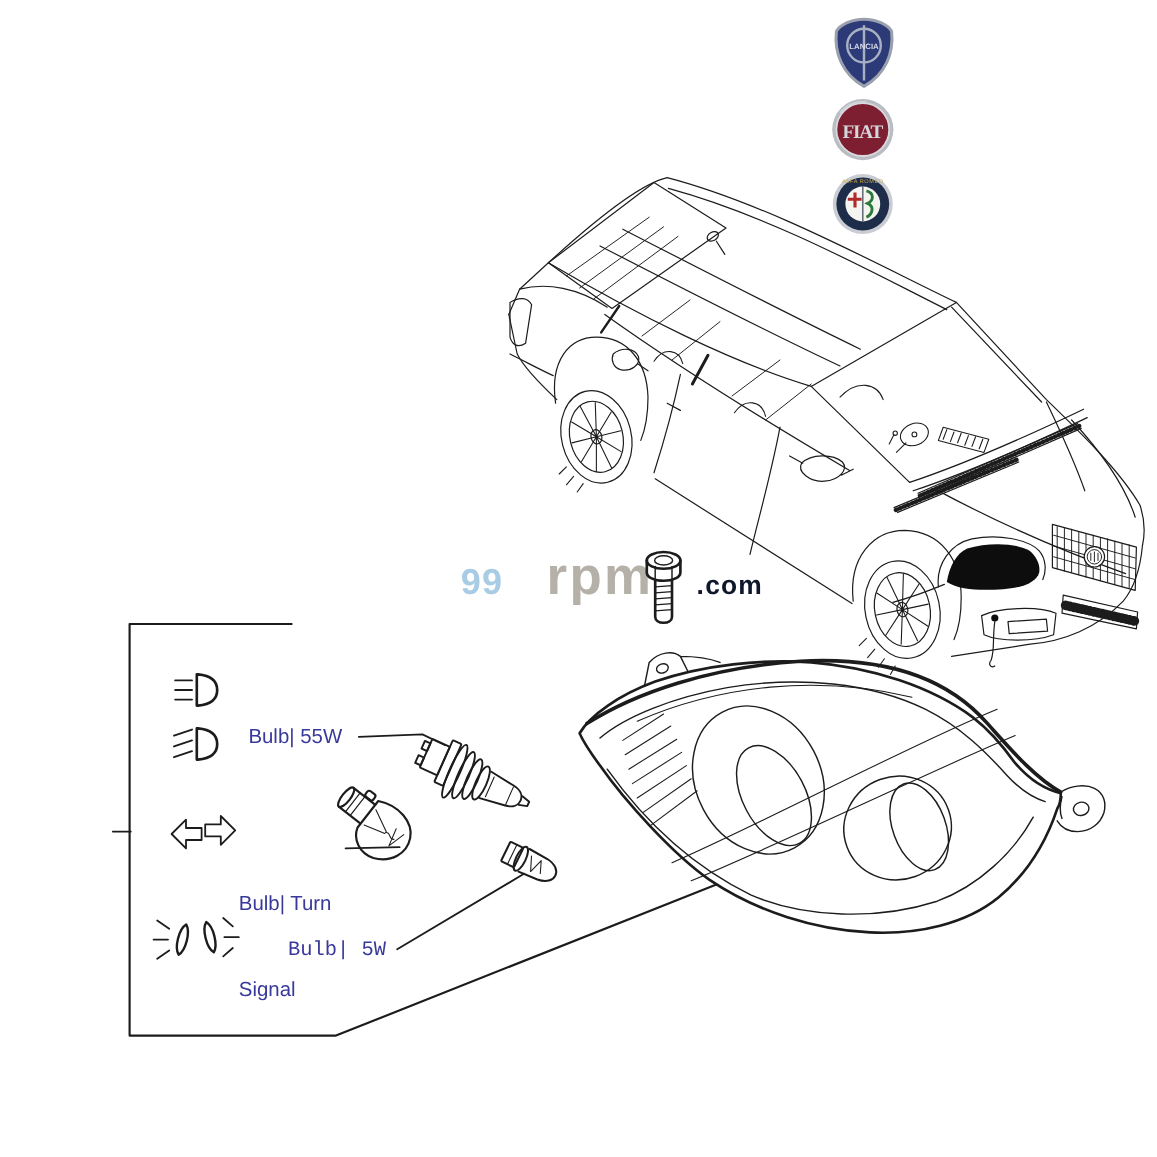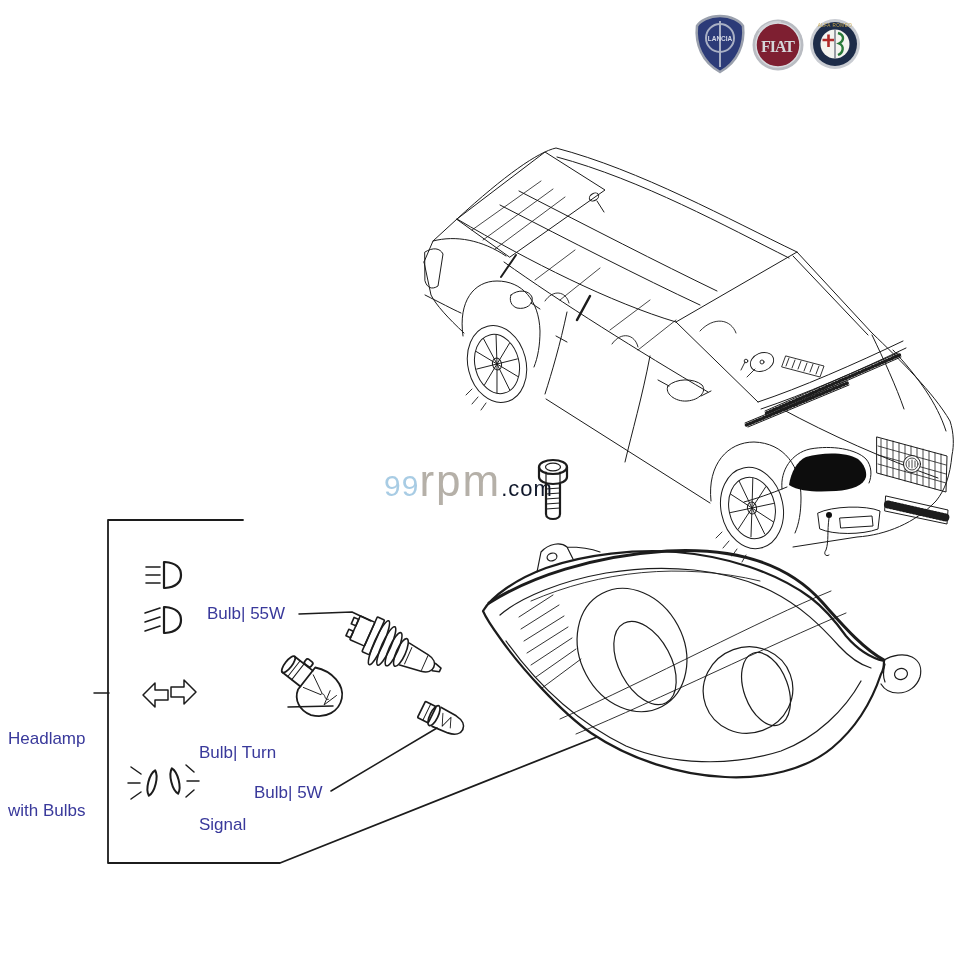--- a/index.html
+++ b/index.html
@@ -1,24 +1,24 @@
 <!DOCTYPE html>
 <html><head>
 <meta charset="utf-8">
 <style>
   html,body{margin:0;padding:0;background:#fff;}
   .canvas{position:relative;width:964px;height:964px;background:#fff;overflow:hidden;
           font-family:"Liberation Sans",sans-serif;}
   .diagram-svg{position:absolute;left:0;top:0;z-index:3;}
   
-  .brandbar{position:absolute;left:692px;top:13px;display:flex;align-items:flex-end;gap:3px;z-index:5;}
+  .brandbar{position:absolute;left:692px;top:13px;display:flex;align-items:flex-start;gap:3px;z-index:5;flex-direction:column;}
   .brandtext{margin-left:5px;font-size:22px;line-height:24px;font-weight:bold;color:#121212;}
   
   .watermark{position:absolute;left:384px;top:456px;display:flex;align-items:baseline;z-index:1;
-             font-weight:normal;white-space:pre;}
+             font-weight:bold;white-space:pre;gap:36px;}
   .wm-99{font-size:30px;color:#a8cce4;letter-spacing:1px;}
   .wm-rpm{font-size:44px;color:#b5b0a8;letter-spacing:2px;}
   .wm-com{font-size:22px;color:#0f172a;letter-spacing:1px;}
   
   .lbl{position:absolute;z-index:6;font-size:17px;line-height:24px;color:#39399b;white-space:pre;}
   svg text{font-family:"Liberation Sans",sans-serif;}
   .serif{font-family:"Liberation Serif",serif;}
 </style>
 </head>
 <body>
@@ -45,30 +45,26 @@
       <circle cx="27" cy="29" r="14.5" fill="#f4f4f0"></circle>
       <line x1="27" y1="14.5" x2="27" y2="43.5" stroke="#5a6272" stroke-width="1.2"></line>
       <path d="M20.5,19.5 V32 M14.5,25 H26" stroke="#b02a2a" stroke-width="2.6" fill="none"></path>
       <path d="M30,18 C37,20 36,26 31,28.5 C37,31 35,38 30,40" stroke="#2a7a3a" stroke-width="2.4" fill="none"></path>
       <text x="27" y="11.5" font-size="4.6" fill="#c9a84c" text-anchor="middle" letter-spacing="0.5">ALFA ROMEO</text>
     </svg>
   </div>
 
   <div class="watermark"><span class="wm-99">99</span><span class="wm-rpm">rpm</span><span class="wm-com">.com</span></div>
 
-  <div class="lbl" style="left:8px;top:679px;">
-    <div>Headlamp</div>
-    <div>with Bulbs</div>
-  </div>
   <div class="lbl" style="left:207px;top:602px;">Bulb| 55W</div>
   <div class="lbl" style="left:199px;top:693px;">
     <div>Bulb| Turn</div>
     <div>Signal</div>
   </div>
-  <div class="lbl" style="left:254px;top:781px;">Bulb| 5W</div>
+  <div class="lbl" style="left:240px;top:781px;font-family:Liberation Mono, monospace;">Bulb| 5W</div>
 
   <svg class="diagram-svg" width="964" height="964" viewBox="0 0 964 964" fill="none" stroke="#1c1c1c" stroke-width="1" stroke-linecap="round" stroke-linejoin="round">
 
     <g>
 
       <path d="M424,262 L433,241 L457,219 C505,175 538,152 556,148
         C640,170 730,220 797,252 L872,333 C900,360 933,392 950,421 C954,433 954,446 952,455
         C950,476 945,490 936,501 C915,523 886,535 857,537 L793,547"></path>
       <path d="M710,503 L546,399"></path>
       <path d="M464,333 C448,318 436,305 431,295 L424,262"></path>

